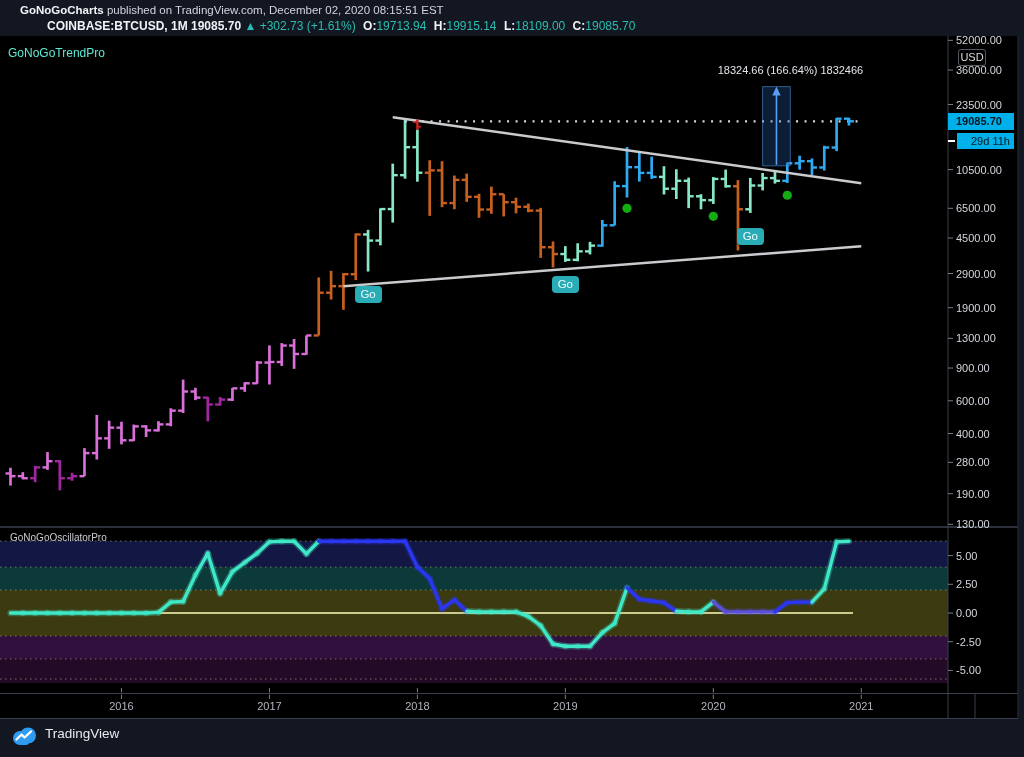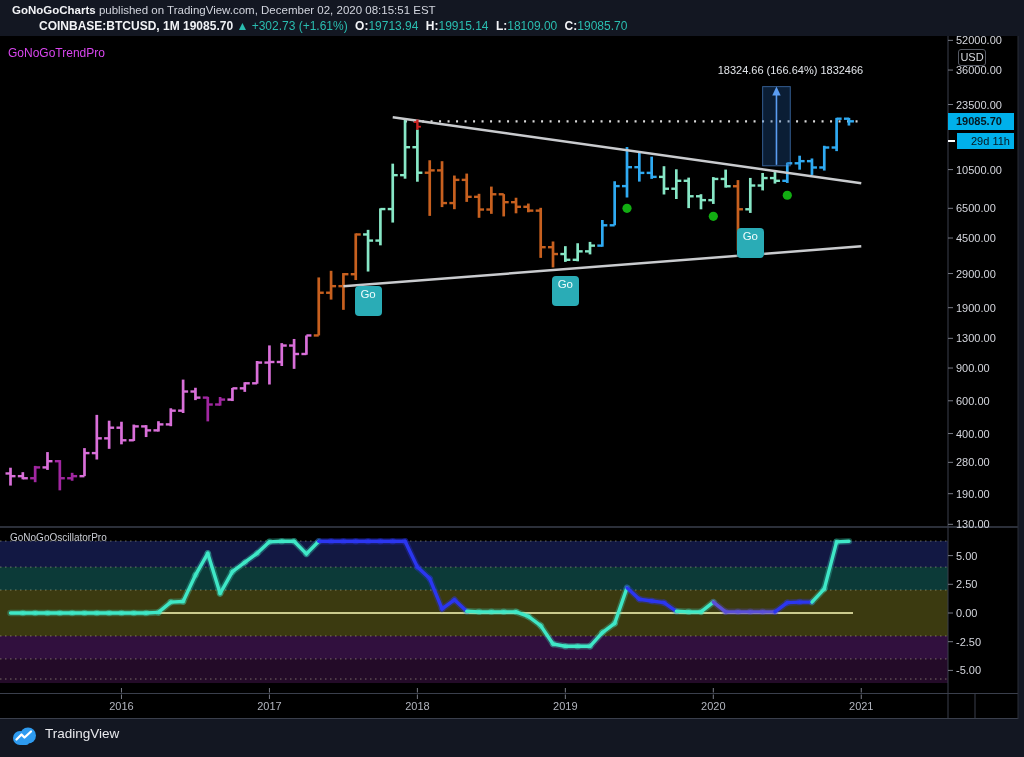--- a/index.html
+++ b/index.html
@@ -1,39 +1,39 @@
 <!DOCTYPE html>
 <html><head>
 <meta charset="utf-8">
 <style>
   html,body{margin:0;padding:0;background:#131722;width:1024px;height:757px;overflow:hidden;}
   *{box-sizing:border-box;}
   .page{position:relative;width:1024px;height:757px;background:#131722;
         font-family:"Liberation Sans","DejaVu Sans",sans-serif;}
-  .header{position:absolute;left:0;top:0;width:1024px;height:24px;padding:3px 0 0 12px;}
+  .header{position:absolute;left:0;top:0;width:1024px;height:24px;padding:3px 0 0 20px;}
   .pub-line{font-size:11.5px;line-height:15px;color:#d2d5de;}
   .pub-line .b{font-weight:bold;color:#f2f3f6;}
   .sym-line{font-size:12px;line-height:16px;color:#e9ebf0;white-space:nowrap;margin-left:27px;}
   .sym-line .b{font-weight:bold;color:#f2f3f6;}
   .sym-line .w{color:#eef0f4;font-weight:bold;}
   .sym-line .t{color:#2abdb0;}
   .sym-line .lbl{font-weight:bold;color:#f2f3f6;margin-left:4px;}
   #chart{position:absolute;left:0;top:0;}
   .title-block{position:absolute;left:8px;top:45px;}
   .title-block .t1{font-size:12.5px;font-weight:bold;color:#eceef2;line-height:15px;}
-  .title-block .t2{font-size:12px;color:#d946ef;line-height:16px;}
+  .title-block .t2{font-size:12px;color:#5eead4;line-height:16px;}
   .osc-label{position:absolute;left:10px;top:532px;font-size:10px;color:#c9ccd4;}
   .badge{position:absolute;font-size:11px;}
   .usd-badge{left:958px;top:49px;width:28px;height:17px;border:1px solid #565a64;border-radius:3px;
              color:#d8dade;text-align:center;line-height:15px;}
   .price-badge{left:948px;top:113px;width:66px;height:17px;background:#00b0ea;color:#06171f;
                line-height:17px;padding-left:8px;font-weight:bold;}
   .cd-badge{left:957px;top:133px;width:57px;height:16px;background:#00b0ea;color:#06171f;
             line-height:16px;padding-left:14px;}
-  .go-badge{position:absolute;width:27px;height:30px;background:#2aacb6;border-radius:4px;
+  .go-badge{position:absolute;width:27px;height:17px;background:#2aacb6;border-radius:4px;
             color:#eefcfd;font-size:11.5px;text-align:center;line-height:17px;
             box-shadow:0 1px 2px rgba(0,0,0,.6);}
   .footer{position:absolute;left:12px;top:726px;display:flex;align-items:flex-start;gap:7px;}
   .footer .brand{color:#e8e9ed;font-size:13.5px;}
 </style>
 </head>
 <body>
 
 <div class="page">
 

